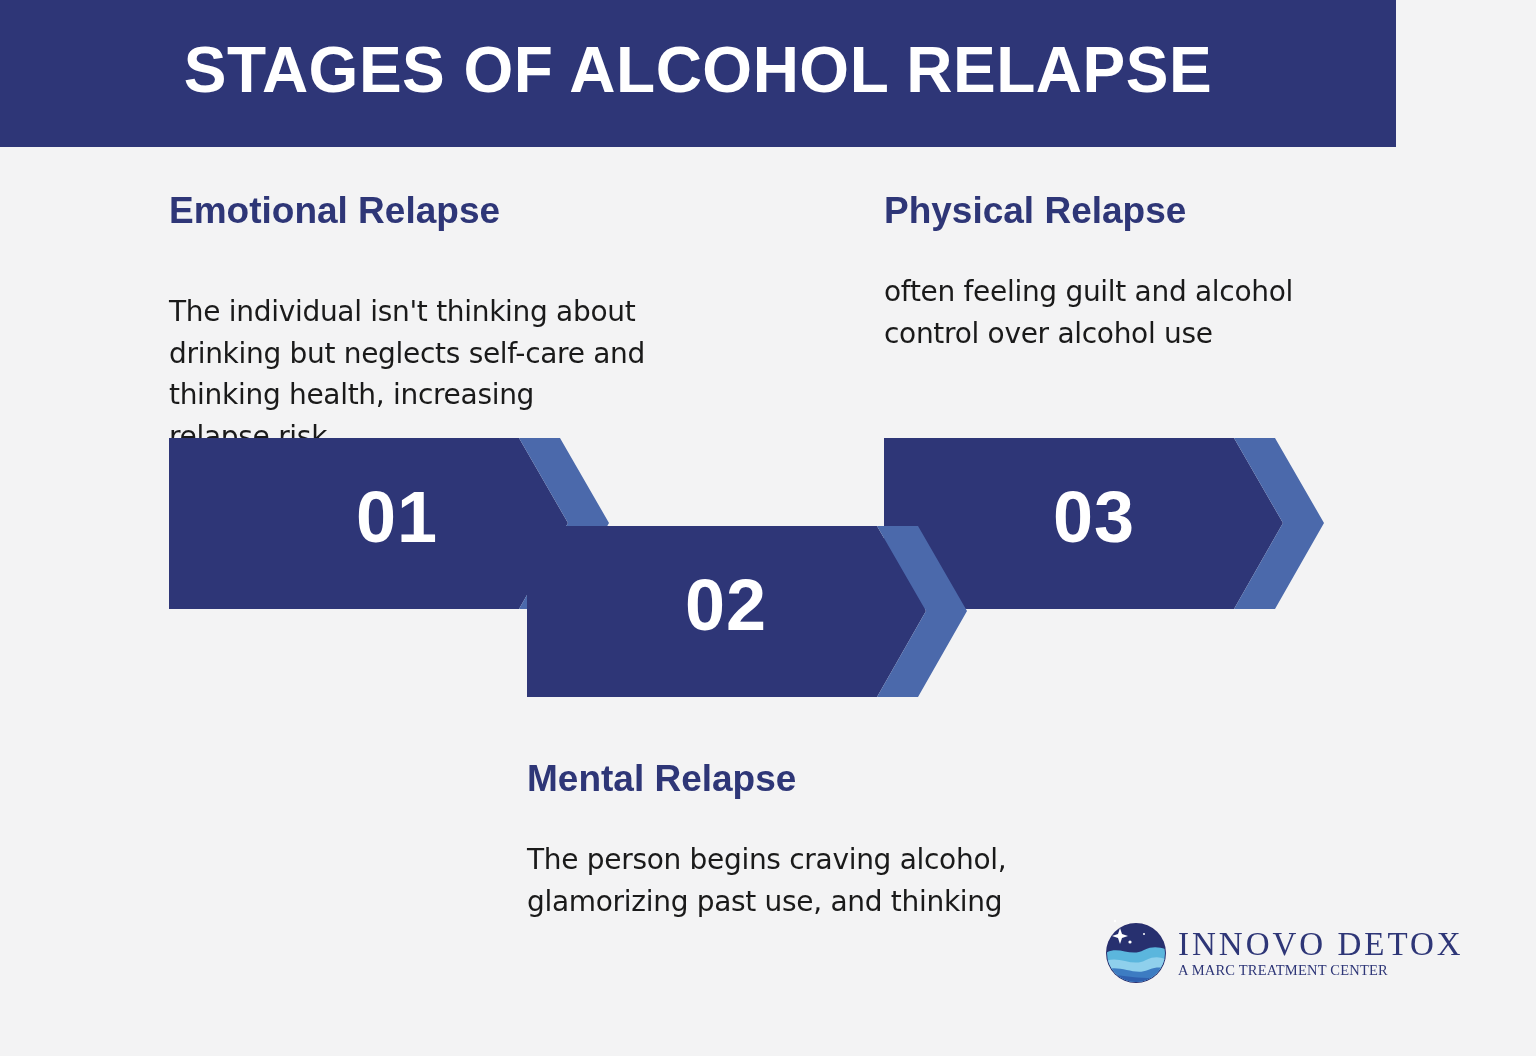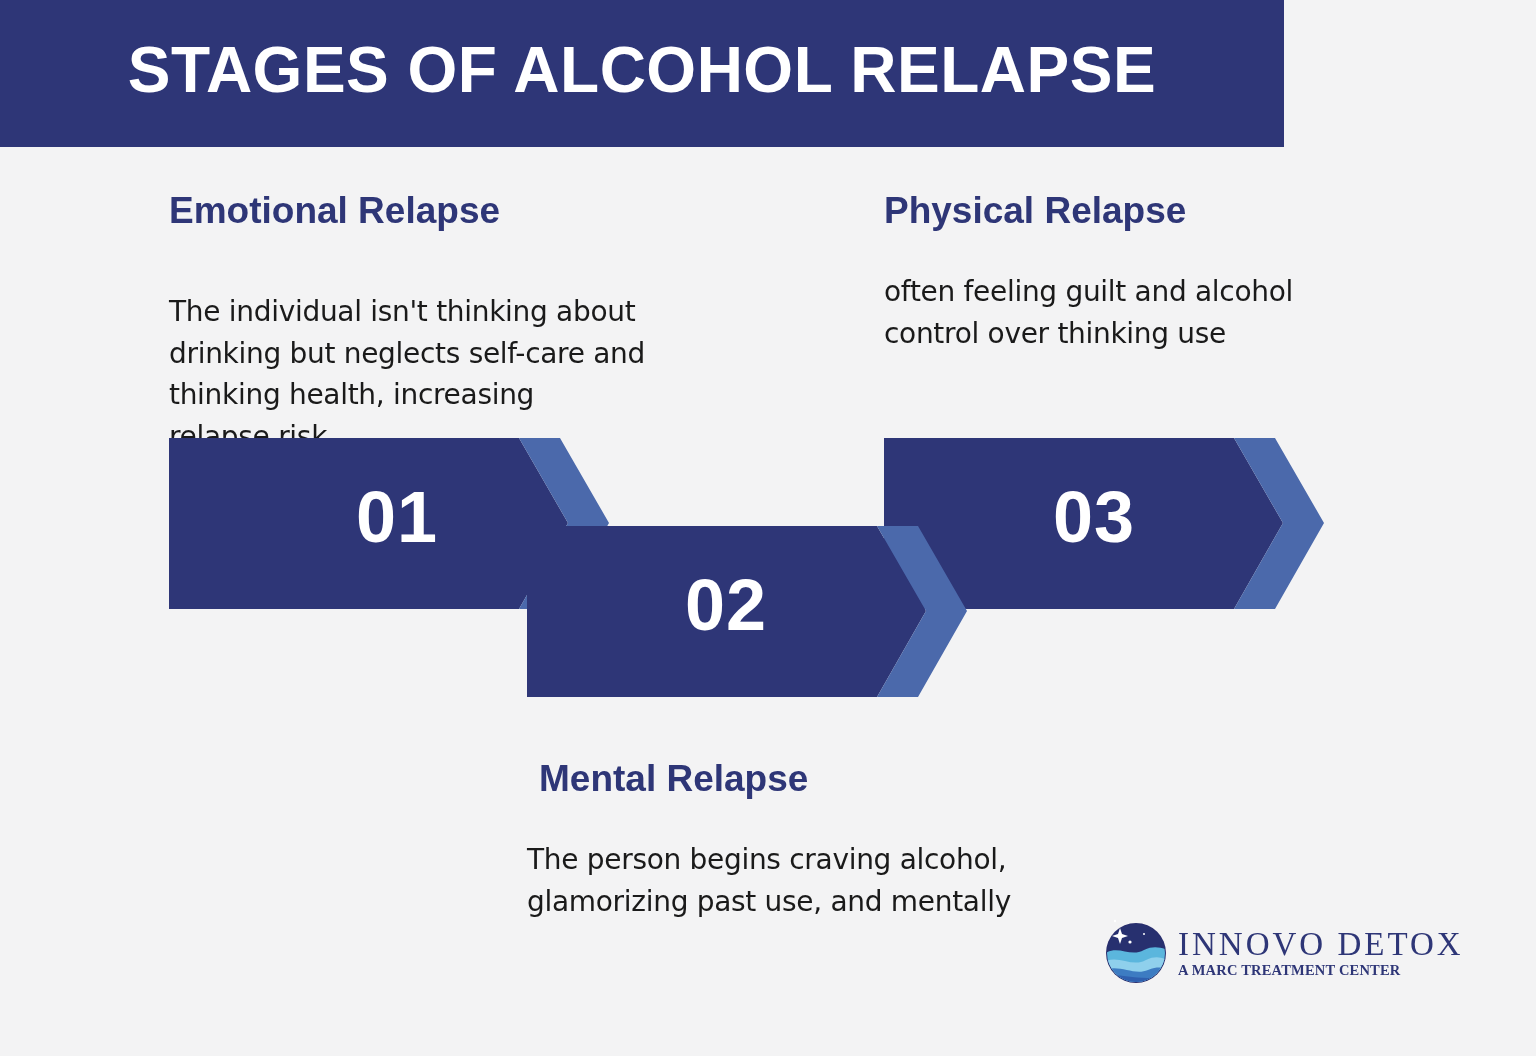--- a/index.html
+++ b/index.html
@@ -2,21 +2,21 @@
 <html><head>
 <meta charset="utf-8">
 <style>
   html, body { margin: 0; padding: 0; }
   body {
     width: 1536px; height: 1056px; position: relative; overflow: hidden;
     background: #f3f3f4;
     font-family: "Liberation Sans", "DejaVu Sans", sans-serif;
   }
   .header {
-    position: absolute; left: 0; top: 0; width: 1284px; height: 147px;
+    position: absolute; left: 0; top: 0; width: 1396px; height: 147px;
     background: #2e3677;
     display: flex; align-items: center; justify-content: center;
   }
   .header-title {
     color: #ffffff; font-weight: 700; font-size: 64px; letter-spacing: 0.5px;
     margin-top: -8px;
   }
   .stage-title {
     position: absolute; color: #2e3677; font-weight: 700; font-size: 37px;
     white-space: nowrap;
@@ -31,21 +31,21 @@
     width: 200px; text-align: center; letter-spacing: 1px;
   }
   .logo { position: absolute; left: 1104px; top: 918px; width: 360px; height: 70px; }
   .logo-name {
     position: absolute; left: 74px; top: 8px; color: #2e3677;
     font-family: "Liberation Serif", "DejaVu Serif", serif; font-size: 33px; letter-spacing: 3px;
     white-space: nowrap;
   }
   .logo-sub {
     position: absolute; left: 74px; top: 44px; color: #2e3677;
-    font-family: "Liberation Serif", "DejaVu Serif", serif; font-size: 14.5px; font-weight: 700;
+    font-family: "Liberation Serif", "DejaVu Serif", serif; font-size: 14.5px; font-weight: 400;
     white-space: nowrap; letter-spacing: 0.2px;
   }
 </style>
 </head>
 <body>
 
 <div class="header">
   <div class="header-title">STAGES OF ALCOHOL RELAPSE</div>
 </div>
 
@@ -53,21 +53,21 @@
 <div class="stage-desc" style="left:169px; top:271px;margin-top:20px;">
   <div>The individual isn't thinking about</div>
   <div>drinking but neglects self-care and</div>
   <div>thinking health, increasing</div>
   <div>relapse risk</div>
 </div>
 
 <div class="stage-title" style="left:884px; top:190px;">Physical Relapse</div>
 <div class="stage-desc" style="left:884px; top:271px;">
   <div>often feeling guilt and alcohol</div>
-  <div>control over thinking use</div>
+  <div>control over alcohol use</div>
 </div>
 
 <svg class="arrows" width="1536" height="1056">
 
   <g>
     <polygon points="169,438 519,438 568,523 519,609 169,609" fill="#2e3677"></polygon>
     <polygon points="519,438 560,438 609,523 560,609 519,609 568,523" fill="#4b69ab"></polygon>
   </g>
 
   <g>
@@ -78,24 +78,24 @@
   <g>
     <polygon points="527,526 877,526 926,611 877,697 527,697" fill="#2e3677"></polygon>
     <polygon points="877,526 918,526 967,611 918,697 877,697 926,611" fill="#4b69ab"></polygon>
   </g>
 </svg>
 
 <div class="arrow-num" style="left:297px; top:476px;">01</div>
 <div class="arrow-num" style="left:626px; top:564px;">02</div>
 <div class="arrow-num" style="left:994px; top:476px;">03</div>
 
-<div class="stage-title" style="left:527px; top:758px;margin-left:12px;">Mental Relapse</div>
+<div class="stage-title" style="left:527px; top:758px;">Mental Relapse</div>
 <div class="stage-desc" style="left:527px; top:839px;">
   <div>The person begins craving alcohol,</div>
-  <div>glamorizing past use, and mentally</div>
+  <div>glamorizing past use, and thinking</div>
 </div>
 
 <div class="logo">
   <svg width="64" height="66" viewBox="0 0 64 66" style="position:absolute; left:0; top:0;">
     <defs>
       <clipPath id="globeClip">
           <circle cx="32" cy="35" r="29"></circle>
         </clipPath>
     </defs>
     <circle cx="32" cy="35" r="30" fill="#2a2f6e"></circle>

